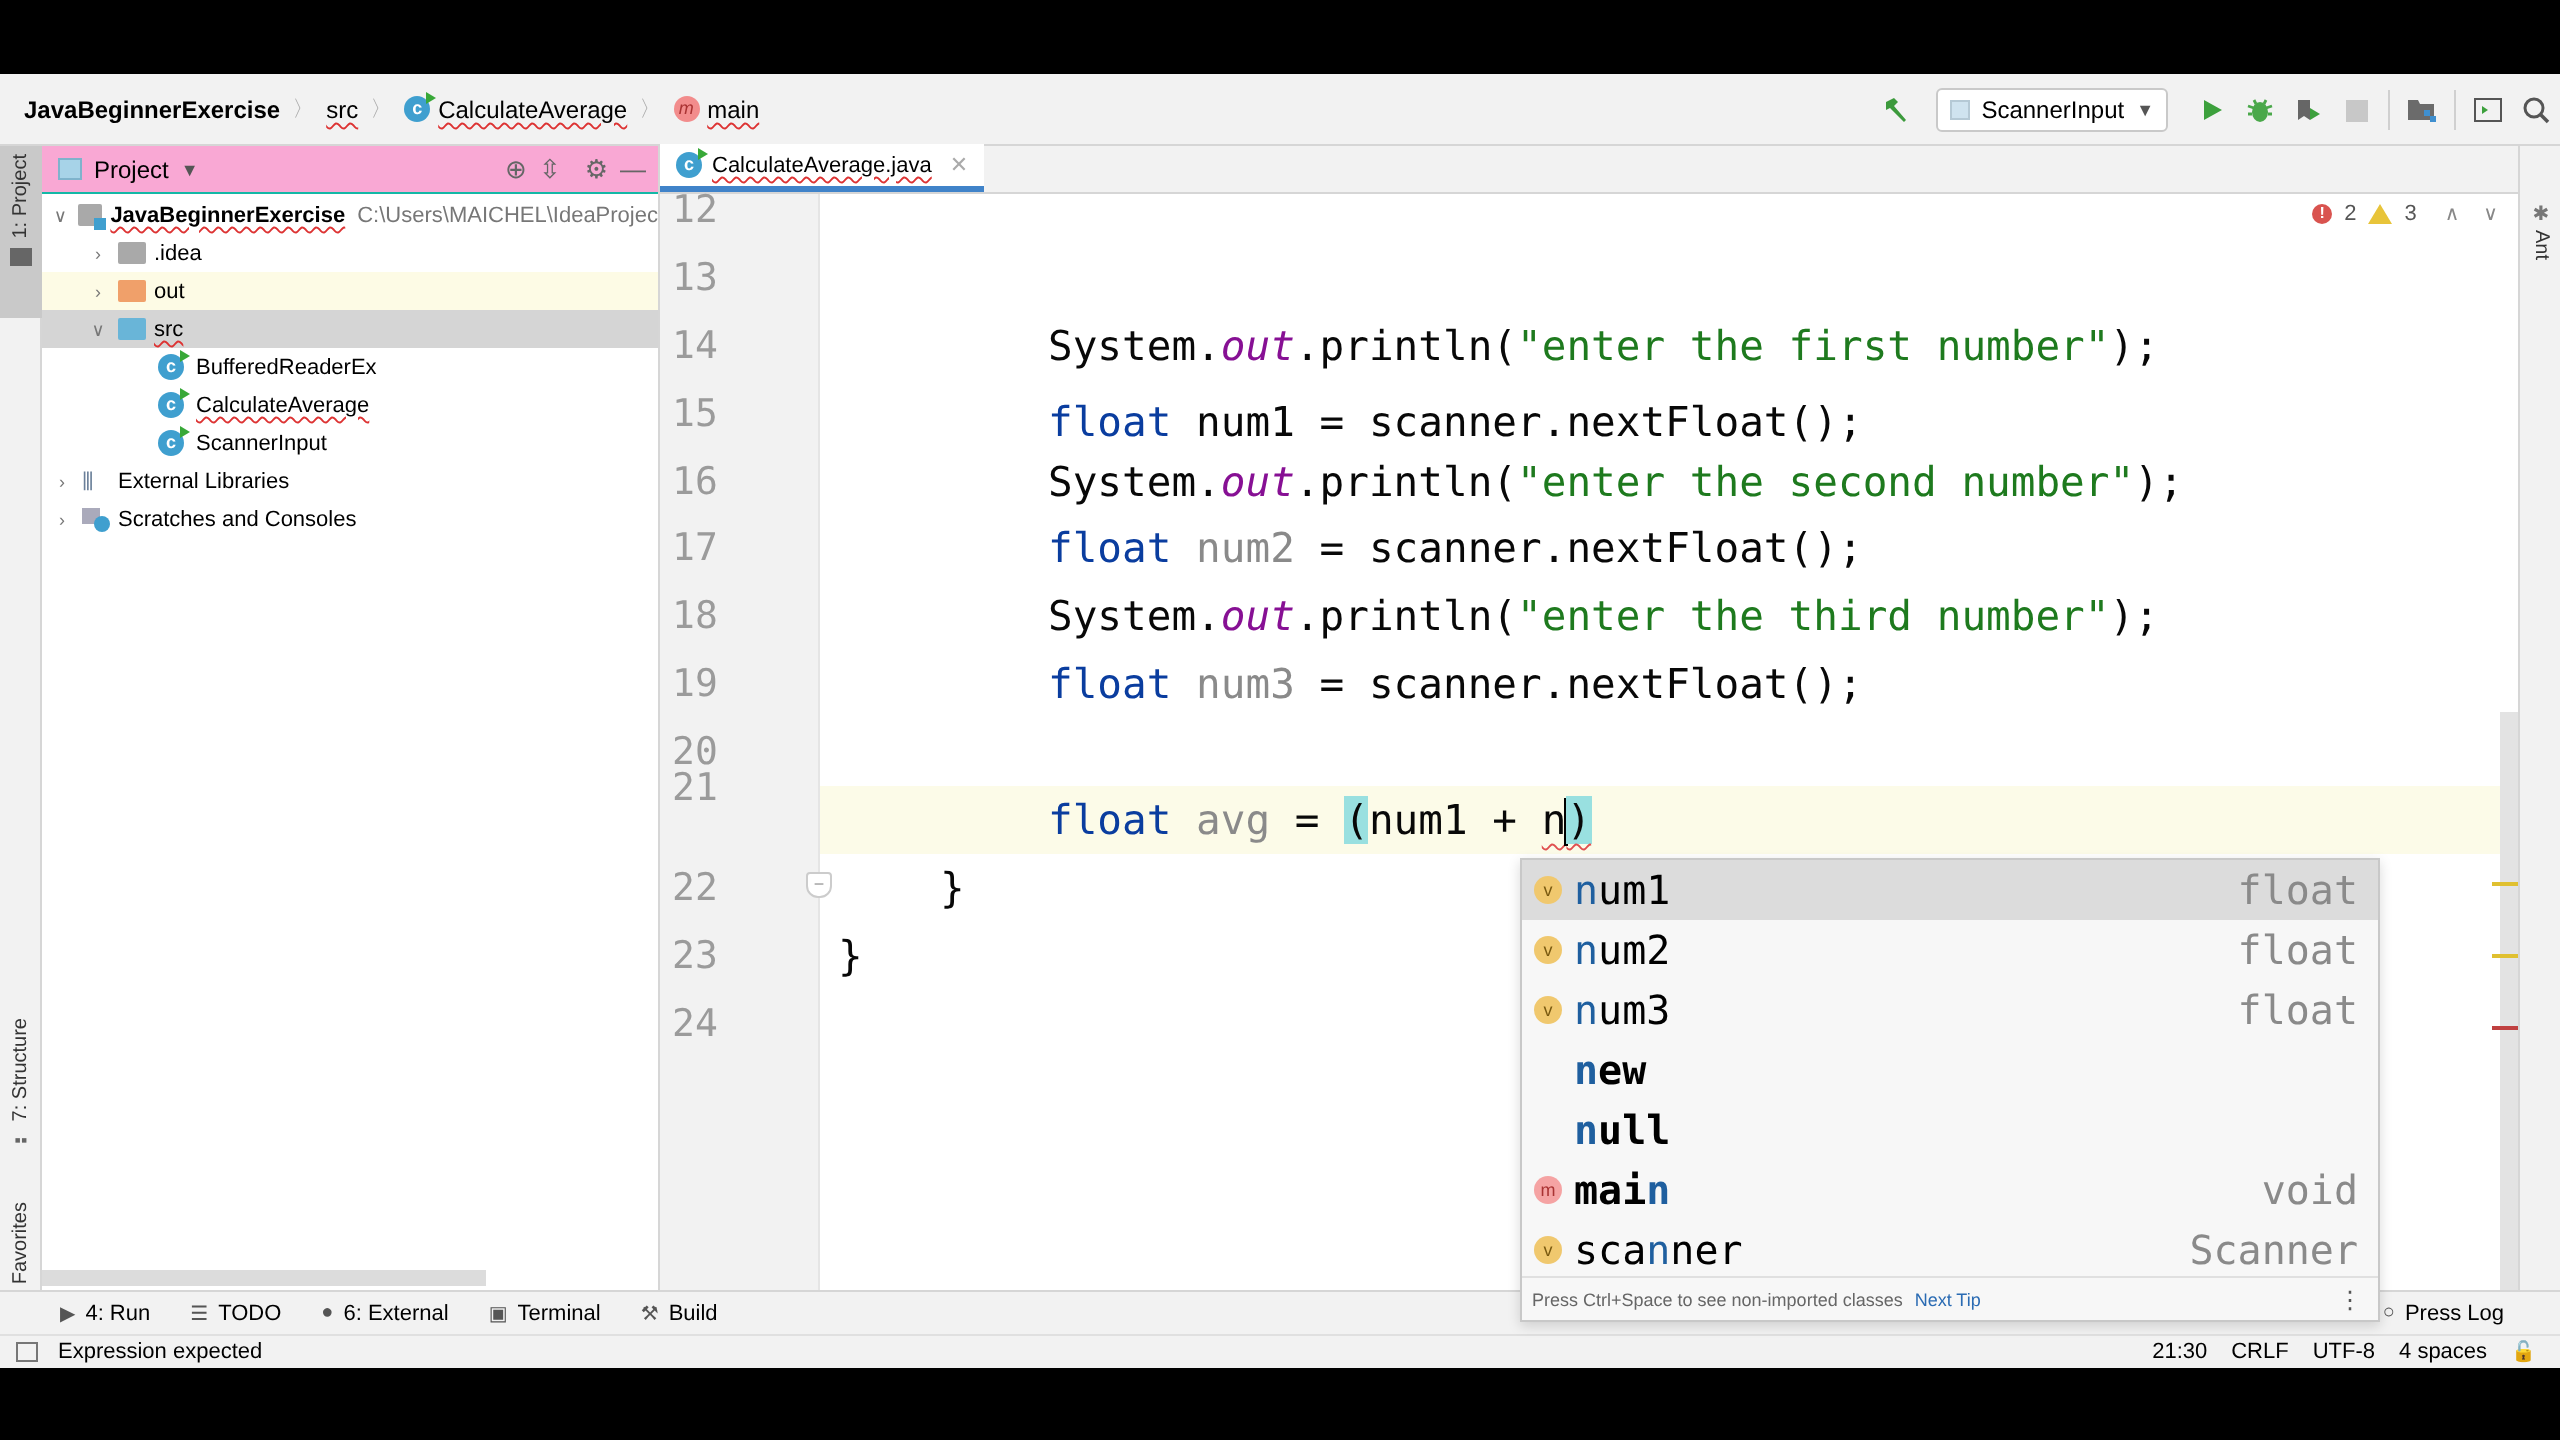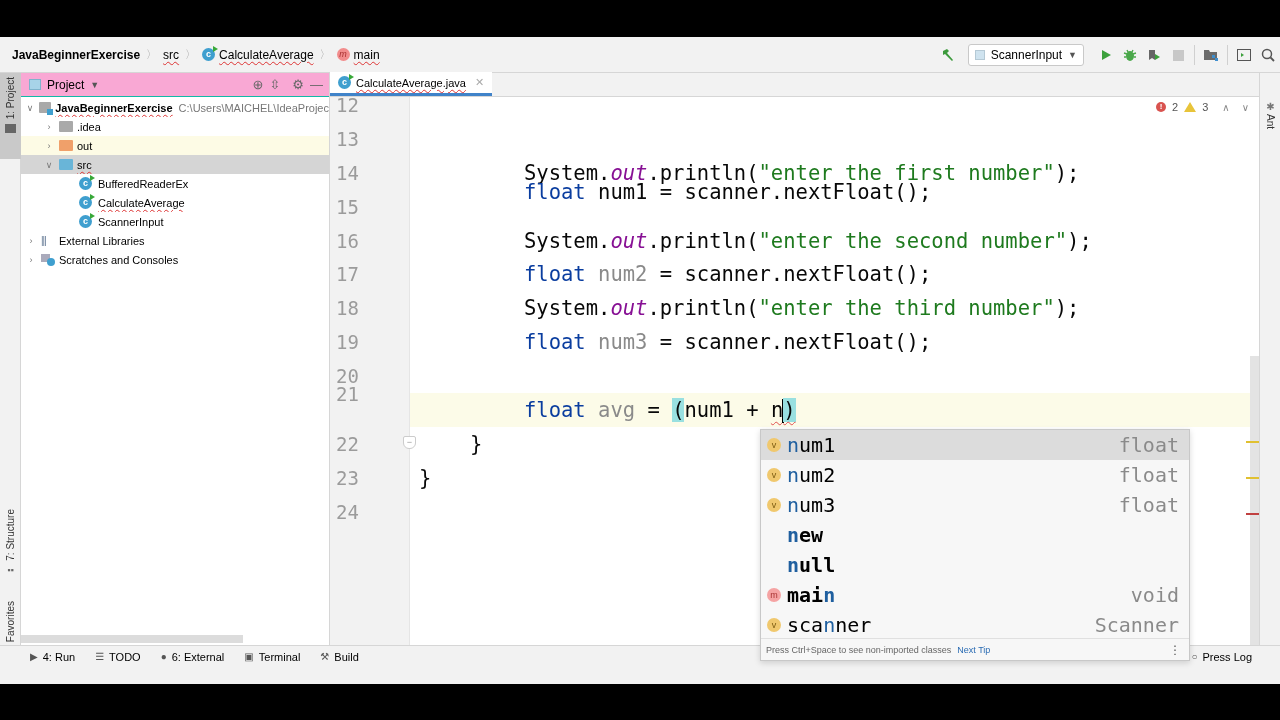--- a/index.html
+++ b/index.html
@@ -296,21 +296,21 @@
       <span class="lnum" style="top:398px">24</span>
       <span class="fold-marker" style="top:339px">−</span>
     </div>
 
     <div class="code-area">
       <div class="cur-line-bg" style="top:296px"></div>
 
 
       <div class="line" style="top:59px;padding-left:114px;"><span>System.</span><span class="static">out</span><span>.println(</span><span class="str">"enter the first number"</span><span>);</span></div>
 
-      <div class="line" style="top:78px;padding-left:114px;"><span class="kw">float</span><span> num1 = scanner.nextFloat();</span></div>
+      <div class="line" style="top:97px;padding-left:114px;"><span class="kw">float</span><span> num1 = scanner.nextFloat();</span></div>
 
       <div class="line" style="top:127px;padding-left:114px;"><span>System.</span><span class="static">out</span><span>.println(</span><span class="str">"enter the second number"</span><span>);</span></div>
 
       <div class="line" style="top:160px;padding-left:114px;"><span class="kw">float</span><span class="unused"> num2</span><span> = scanner.nextFloat();</span></div>
 
       <div class="line" style="top:194px;padding-left:114px;"><span>System.</span><span class="static">out</span><span>.println(</span><span class="str">"enter the third number"</span><span>);</span></div>
 
       <div class="line" style="top:228px;padding-left:114px;"><span class="kw">float</span><span class="unused"> num3</span><span> = scanner.nextFloat();</span></div>
 
       <div class="line" style="top:296px;padding-left:114px;"><span class="kw">float</span><span class="unused"> avg</span><span> = </span><span class="brace-match">(</span><span>num1 + </span><span class="err-wavy">n</span><span class="caret-bar"></span><span class="brace-match err-wavy">)</span></div>
@@ -402,15 +402,26 @@
     <span class="btool">
         <span class="ic">⚒</span>
         <span>Build</span>
       </span>
     <span class="btool event-log">
         <span class="ic">○</span>
         <span>Press Log</span>
       </span>
   </div>
 
+  <div class="status-bar">
+    <span class="sq"></span>
+    <span>Expression expected</span>
+    <div class="status-right">
+      <span>21:30</span>
+      <span>CRLF</span>
+      <span>UTF-8</span>
+      <span>4 spaces</span>
+      <span class="lock-icon">🔓</span>
+    </div>
+  </div>
 </div>
 
 <div class="bottomband"></div>
 
 </body></html>

